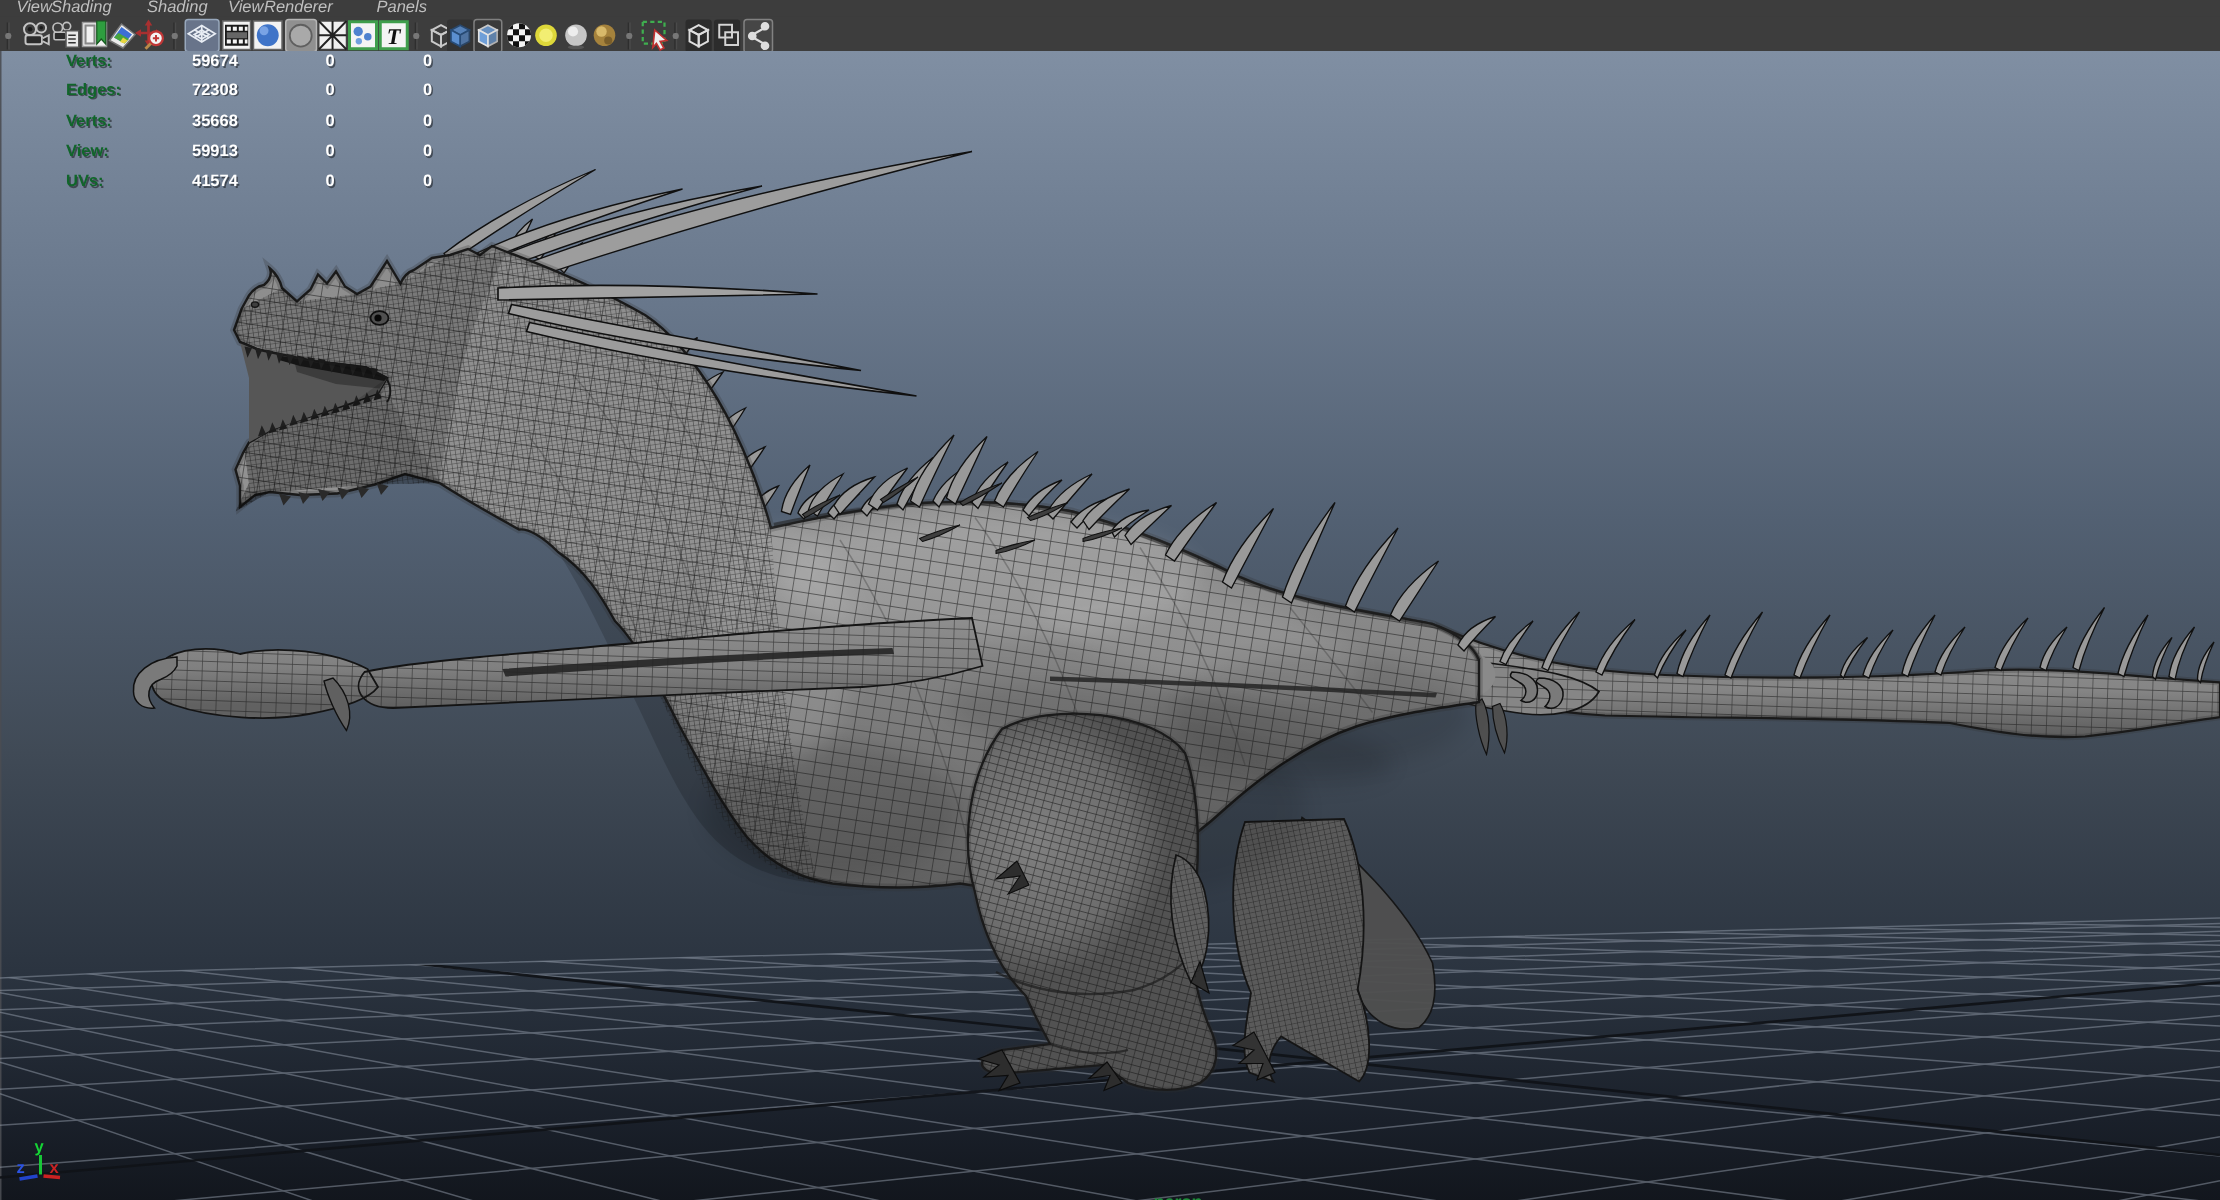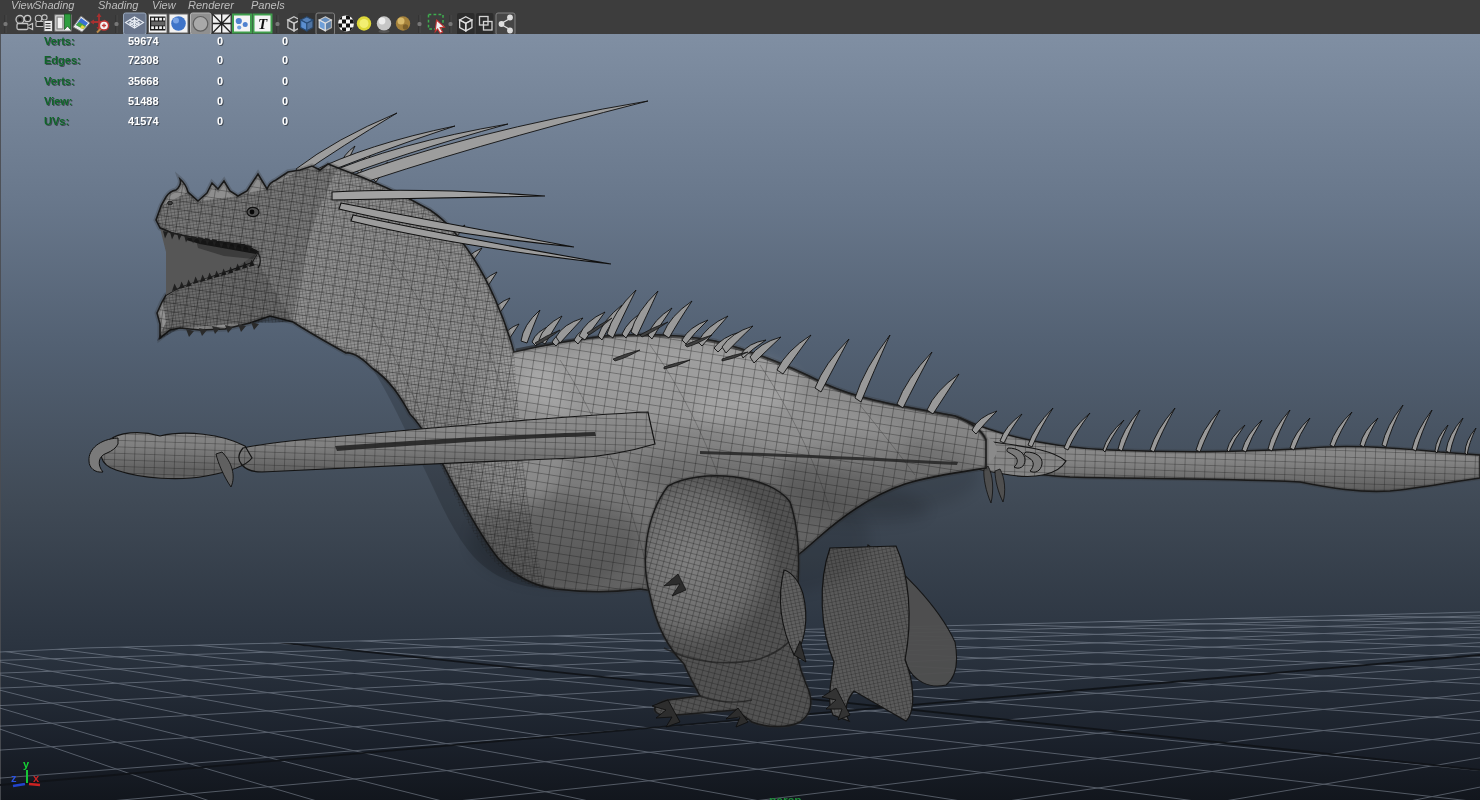--- a/index.html
+++ b/index.html
@@ -247,21 +247,21 @@
 <text x="33" y="782" font-size="11" fill="#cc2222" font-weight="bold">x</text>
 <text x="11" y="782" font-size="11" fill="#2b52e0" font-weight="bold">z</text>
 </g>
 </svg>
 <div id="topbar">
 <div id="menus">
 <span style="left:11px">View</span>
       <span style="left:34px">Shading</span>
 <span style="left:98px">Shading</span>
       <span style="left:152px">View</span>
-<span style="left:188px">Renderer</span>
+<span style="left:176px">Renderer</span>
       <span style="left:251px">Panels</span>
 </div>
 <svg width="1480" height="34" viewBox="0 0 1480 34" style="position:absolute;top:0;left:0">
 <rect x="0" y="11" width="1480" height="23" fill="#3d3d3d"></rect>
 <line x1="5" y1="15" x2="5" y2="33" stroke="#2e2e2e" stroke-width="1"></line>
       <line x1="6" y1="15" x2="6" y2="33" stroke="#4a4a4a" stroke-width="1"></line>
       <rect x="3.5" y="22" width="4" height="4" rx="1.5" fill="#777"></rect>
 <g stroke="#c4c4c4" stroke-width="1.3" fill="#3d3d3d">
         <circle cx="20" cy="19.5" r="4"></circle>
         <circle cx="27.5" cy="18.5" r="3.2"></circle>
@@ -414,21 +414,21 @@
     <span class="hv" style="left:254px">0</span>
   </div>
 <div class="hudrow" style="top:75px">
     <span class="hl">Verts:</span>
     <span class="hv" style="left:100px">35668</span>
     <span class="hv" style="left:189px">0</span>
     <span class="hv" style="left:254px">0</span>
   </div>
 <div class="hudrow" style="top:95px">
     <span class="hl">View:</span>
-    <span class="hv" style="left:100px">51488</span>
+    <span class="hv" style="left:100px">59913</span>
     <span class="hv" style="left:189px">0</span>
     <span class="hv" style="left:254px">0</span>
   </div>
 <div class="hudrow" style="top:115px">
     <span class="hl">UVs:</span>
     <span class="hv" style="left:100px">41574</span>
     <span class="hv" style="left:189px">0</span>
     <span class="hv" style="left:254px">0</span>
   </div>
 <div id="persp">persp</div>

